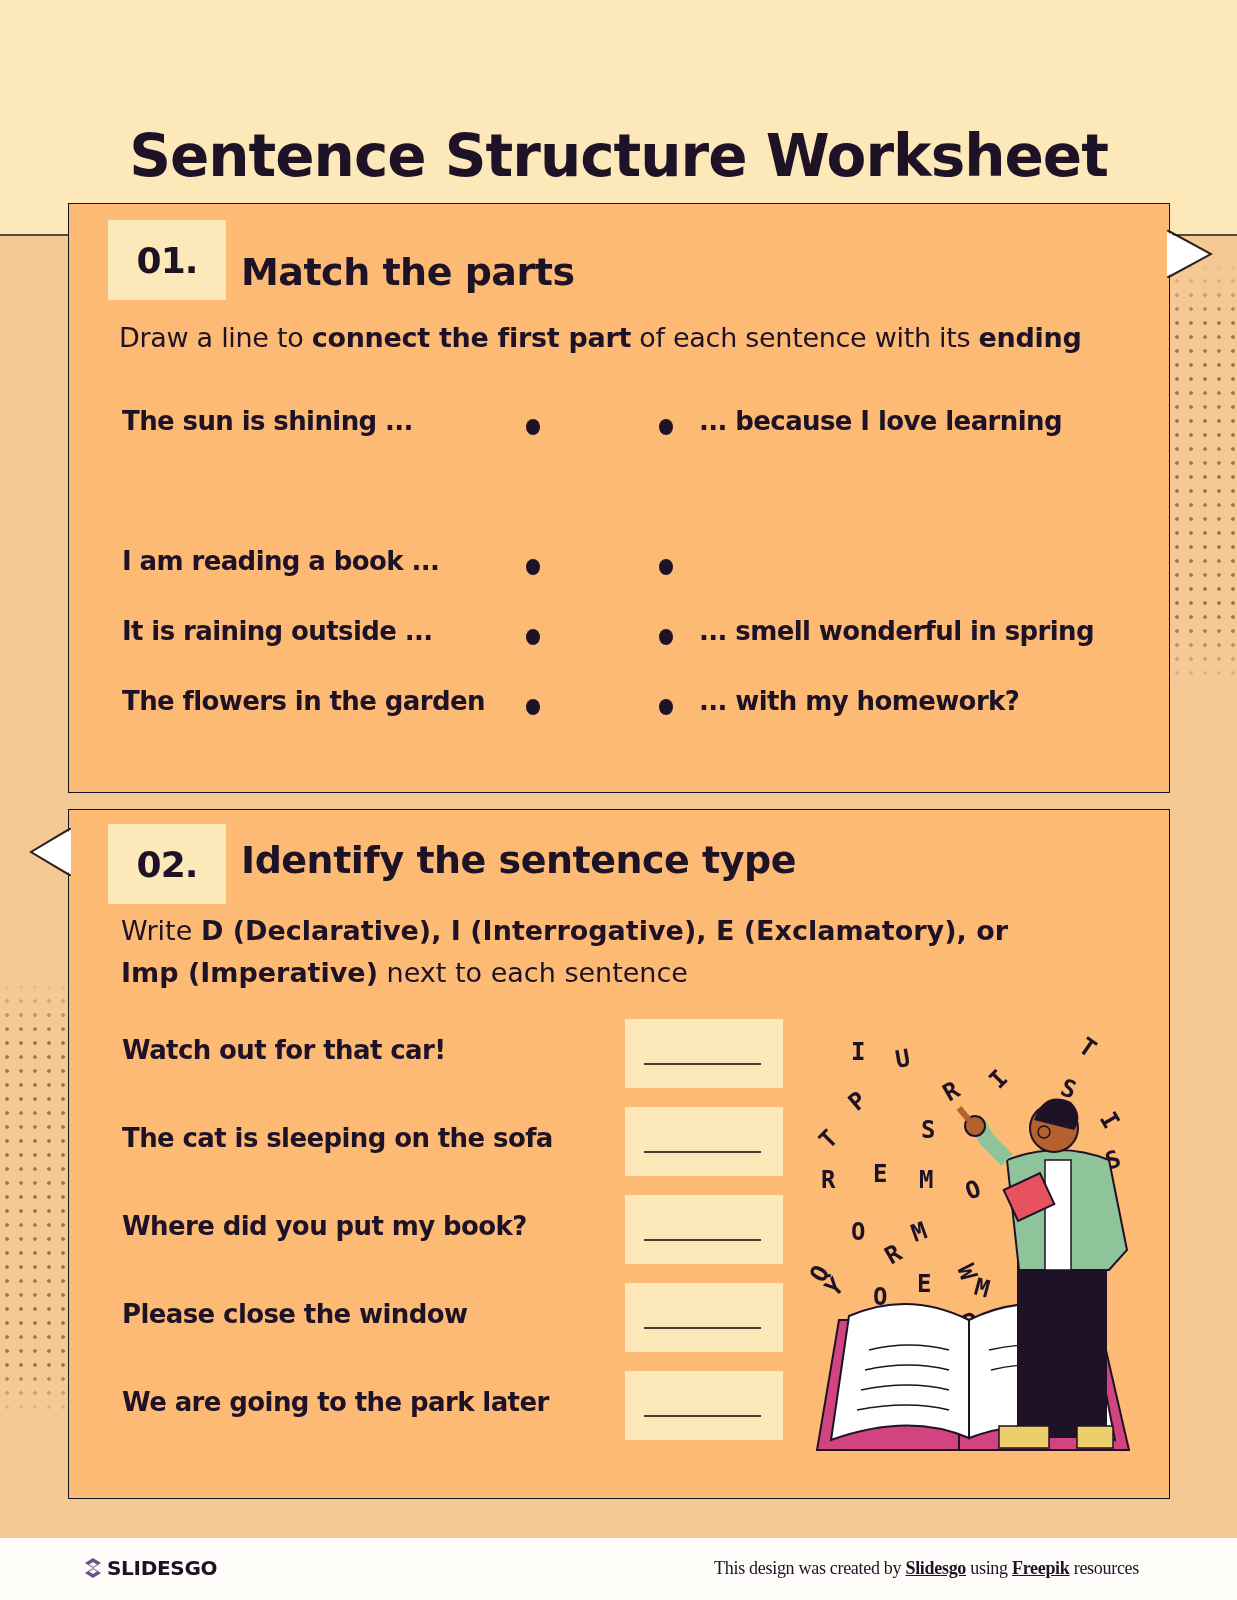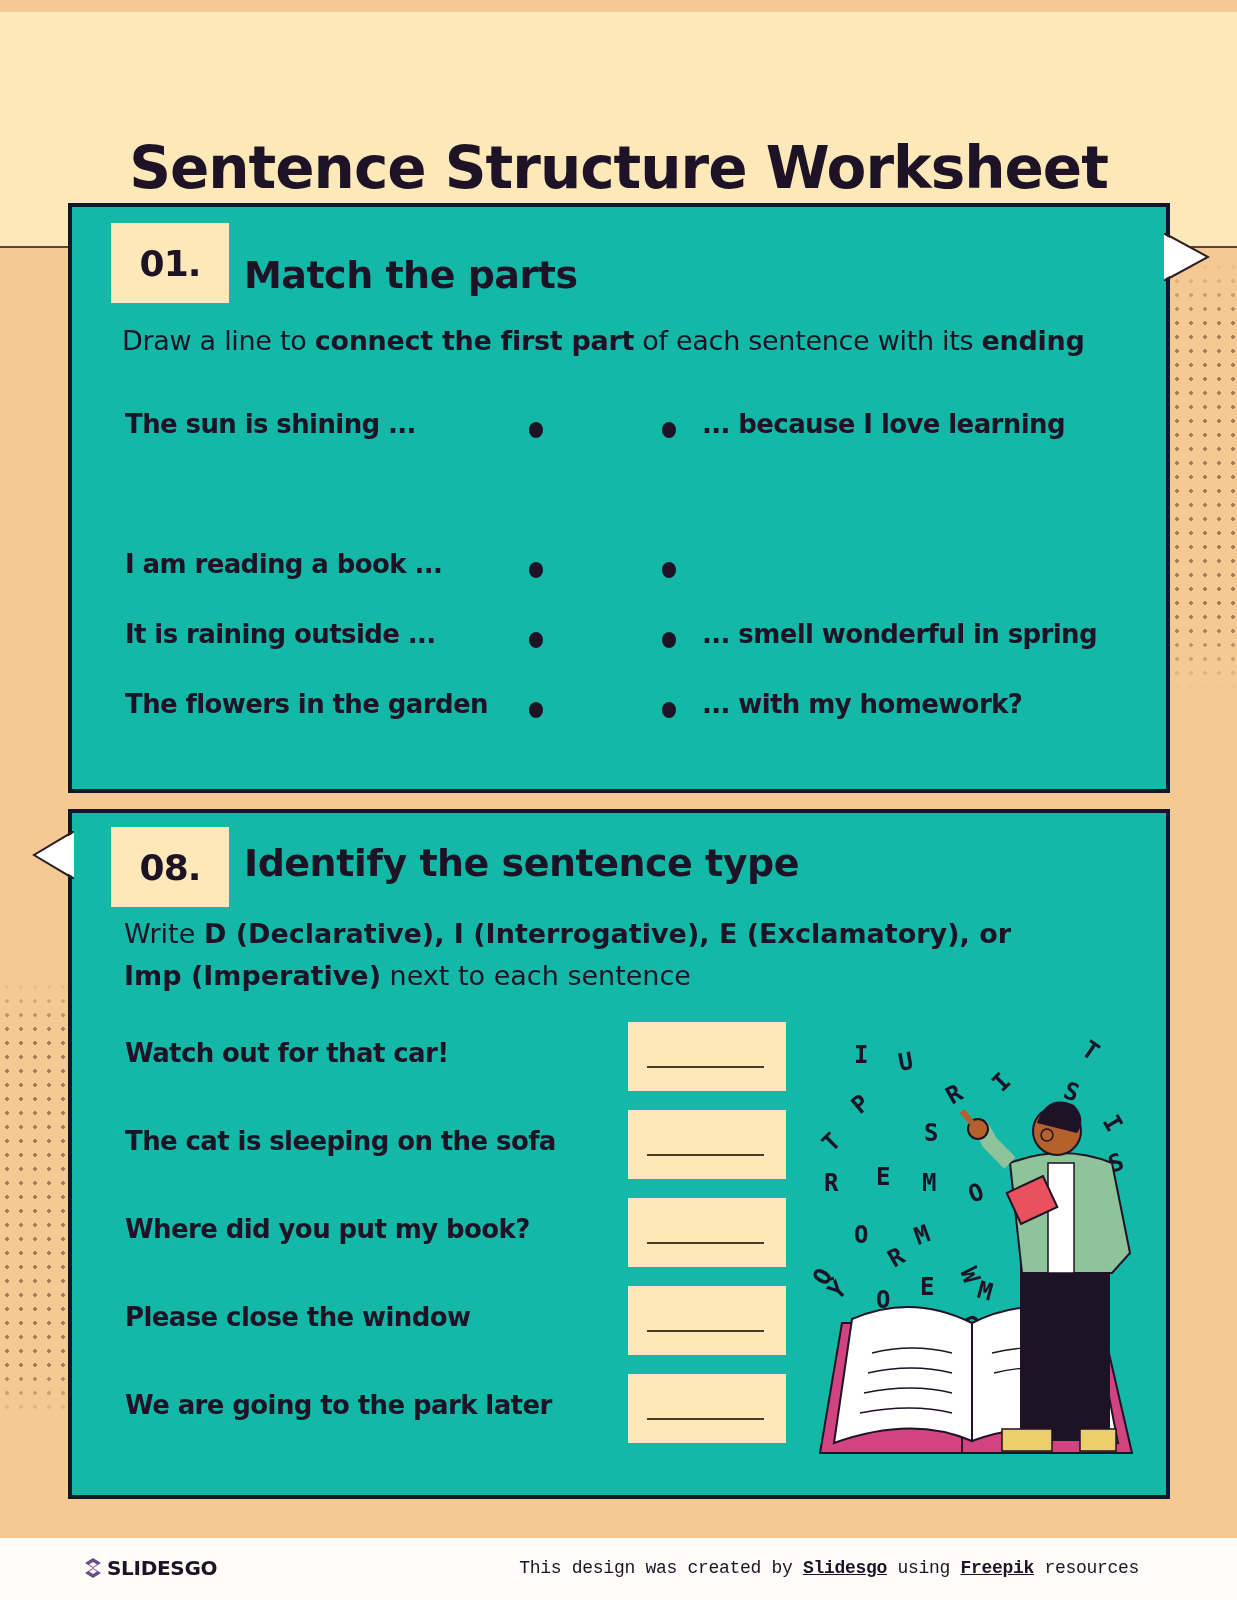--- a/index.html
+++ b/index.html
@@ -5,21 +5,21 @@
   * { box-sizing: border-box; margin: 0; padding: 0; }
   html, body { width: 1237px; height: 1600px; }
   body {
     position: relative;
     background: #f4c994;
     font-family: "Liberation Sans", "DejaVu Sans", sans-serif;
     color: #1e1226;
     overflow: hidden;
   }
   .header {
-    position: absolute; left: 0; top: 12px; width: 1237px; height: 236px;
+    position: absolute; left: 0; top: 0; width: 1237px; height: 236px;
     background: #fde8b9;
     border-bottom: 2px solid #5a4636;
     display: flex; align-items: flex-end; justify-content: center;
   }
   .header h1 {
     font-family: "DejaVu Sans", sans-serif;
     font-weight: bold;
     font-size: 58px;
     letter-spacing: -1px;
     margin-bottom: 44px;
@@ -31,22 +31,22 @@
     background-size: 14px 14px;
   }
   .dots.right { left: 1170px; top: 260px; width: 67px; height: 430px;
     -webkit-mask-image: linear-gradient(to bottom, transparent, #000 15%, #000 85%, transparent);
     mask-image: linear-gradient(to bottom, transparent, #000 15%, #000 85%, transparent); }
   .dots.left { left: 0; top: 980px; width: 66px; height: 440px;
     -webkit-mask-image: linear-gradient(to bottom, transparent, #000 12%, #000 88%, transparent);
     mask-image: linear-gradient(to bottom, transparent, #000 12%, #000 88%, transparent); }
 
   .card {
-    position: absolute; background: #14b8a6;
-    border: 4px solid #0f172a;
+    position: absolute; background: #fdba74;
+    border: 1px solid #0f172a;
     text-decoration: underline;
   }
   .card1 { left: 68px; top: 203px; width: 1102px; height: 590px; }
   .card2 { left: 68px; top: 809px; width: 1102px; height: 690px; }
   .pointer { position: absolute; }
   .pointer svg { display: block; }
   .card1 .pointer { right: -44px; top: 26px; }
   .card2 .pointer { left: -40px; top: 18px; }
 
   .num-box {
@@ -120,21 +120,21 @@
   .logo {
     position: absolute; left: 84px; top: 18px;
     display: flex; align-items: center; gap: 5px;
   }
   .logo-text {
     font-family: "DejaVu Sans", sans-serif; font-weight: bold;
     font-size: 20px; letter-spacing: -0.3px; color: #1e1226;
   }
   .credit {
     position: absolute; right: 98px; top: 20px;
-    font-family: Liberation Mono, monospace;
+    font-family: Liberation Serif, serif;
     font-size: 18px; color: #1e1226; letter-spacing: -0.3px;
   }
   .credit a { color: #1e1226; font-weight: bold; text-decoration: underline; }
 </style>
 </head>
 <body>
 
 <div class="header">
   <h1>Sentence Structure Worksheet</h1>
 </div>
@@ -180,21 +180,21 @@
   </div>
 </div>
 
 <div class="card card2">
   <div class="pointer">
     <svg width="42" height="48" viewBox="0 0 42 48">
       <polygon points="42,2 2,24 42,46" fill="#ffffff"></polygon>
       <polyline points="42,0 2,24 42,48" fill="none" stroke="#2a1f22" stroke-width="2"></polyline>
     </svg>
   </div>
-  <div class="num-box">08.</div>
+  <div class="num-box">02.</div>
   <div class="sec-title">Identify the sentence type</div>
   <div class="instr">
     <span>Write </span><b>D (Declarative), I (Interrogative), E (Exclamatory), or Imp (Imperative)</b><span> next to each sentence</span>
   </div>
 
   <div class="type-row" style="top:209px">
     <span class="type-text">Watch out for that car!</span>
     <div class="answer-box">
         <div class="line"></div>
       </div>

